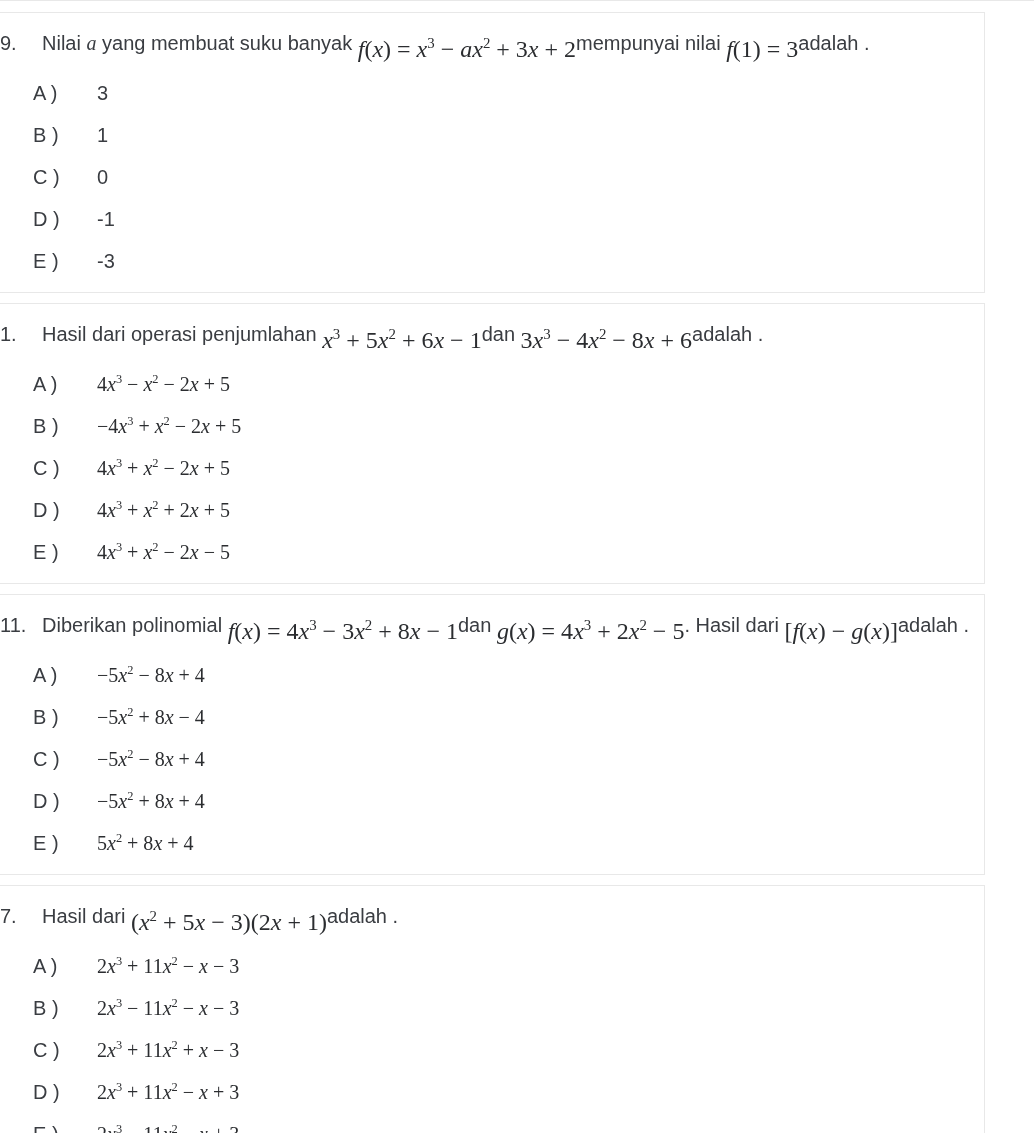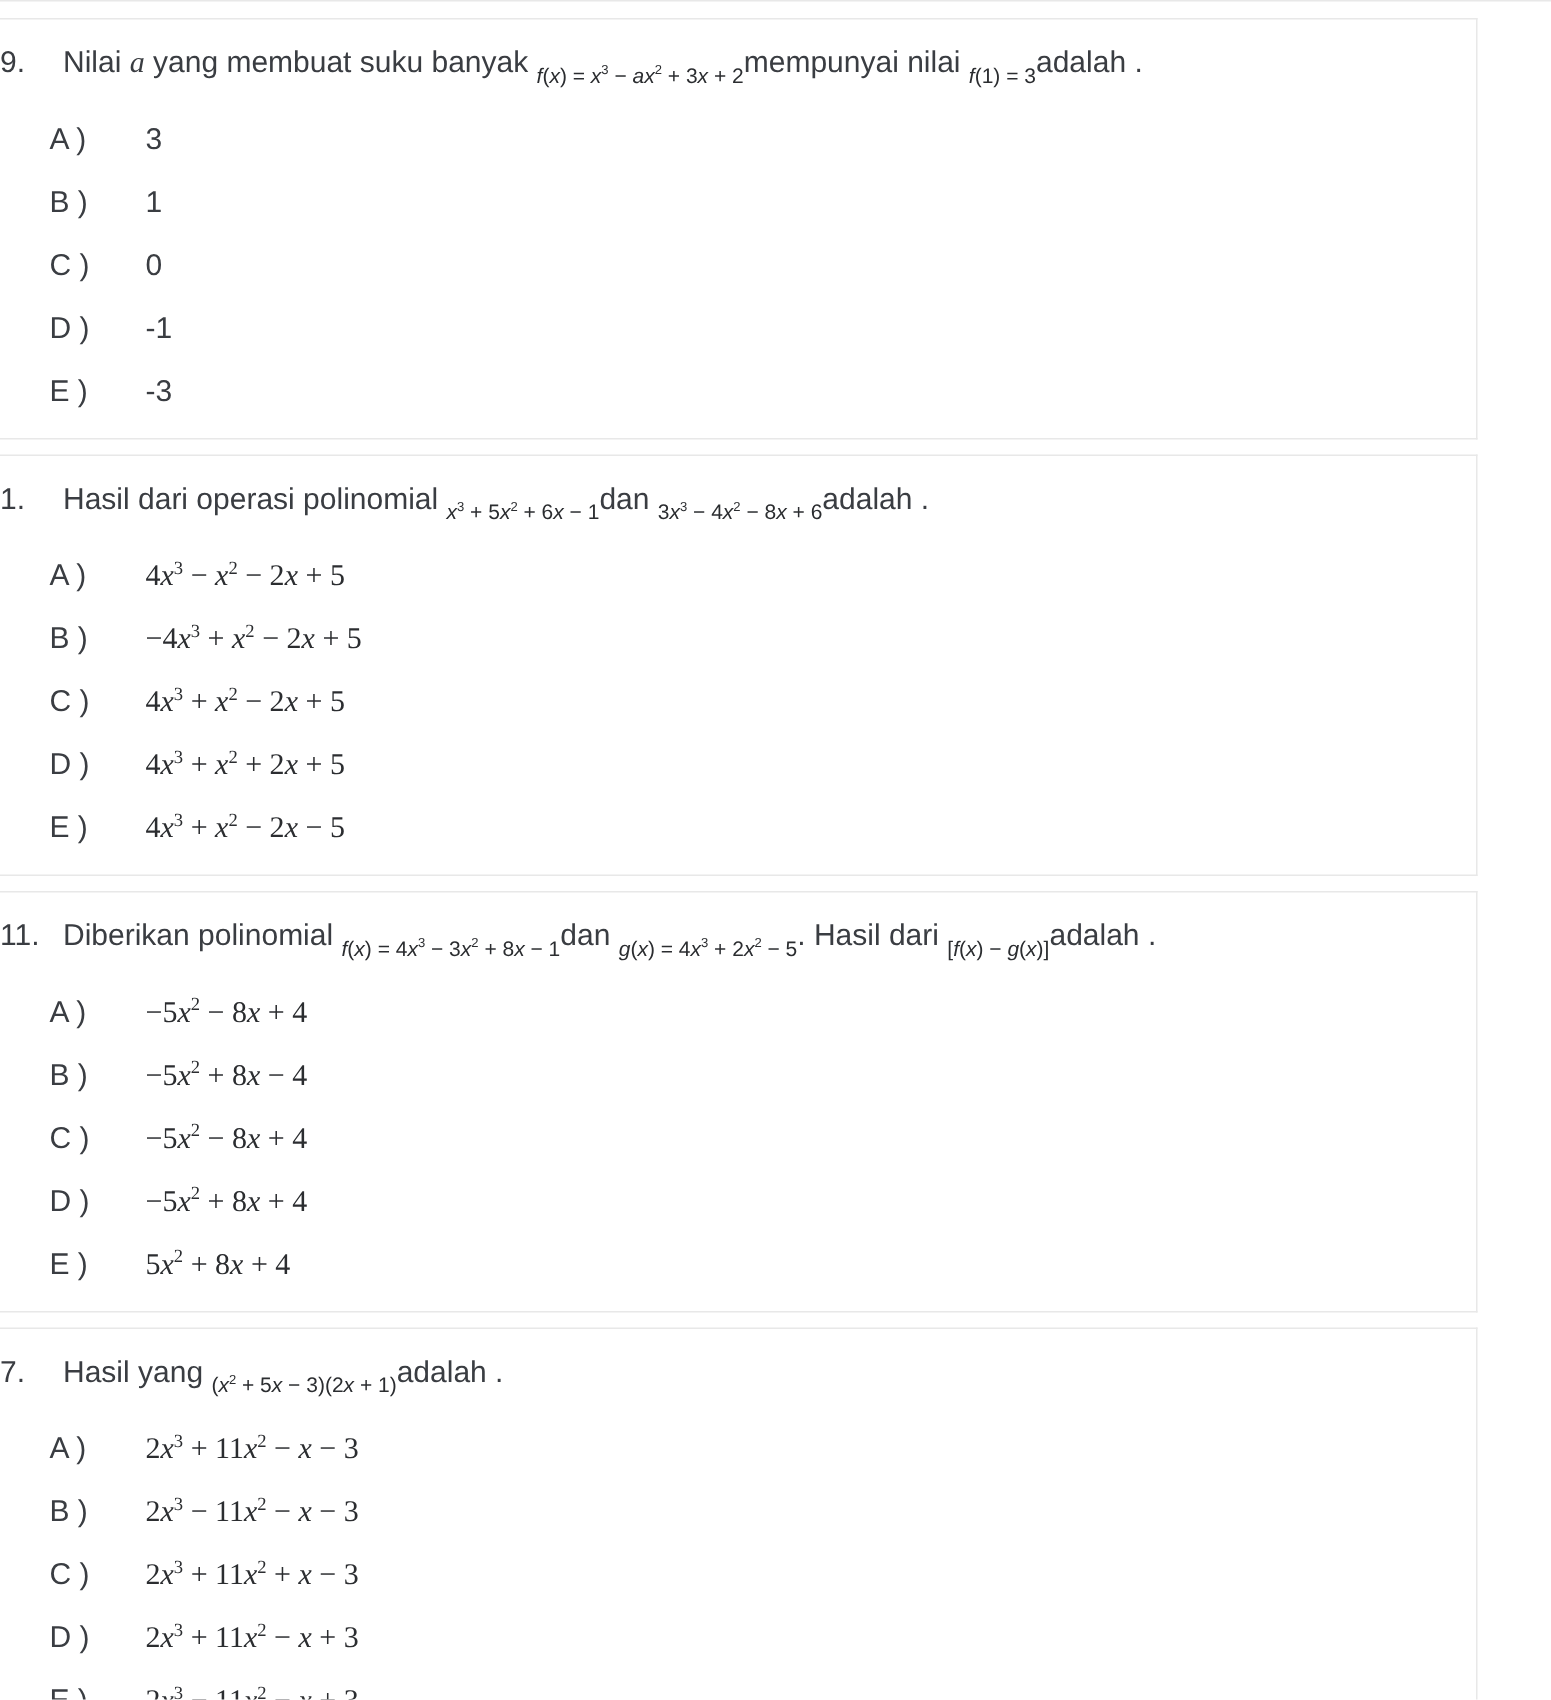--- a/index.html
+++ b/index.html
@@ -25,22 +25,22 @@
   }
   .card:last-child{margin-bottom:0;border-bottom:none;}
   .qline{
     white-space:nowrap;
     font-size:20px;line-height:30px;
   }
   .qnum{display:inline-block;min-width:42px;}
   .seg-t{font-family:"Liberation Sans",sans-serif;text-align:right;}
   .seg-v{font-family:"Liberation Serif",serif;font-style:italic;}
   .seg-m{
-    font-family:Liberation Sans, sans-serif;color:var(--math);
-    position:relative;top:7px;white-space:nowrap;font-size:14px;
+    font-family:Liberation Serif, serif;color:var(--math);
+    position:relative;top:7px;white-space:nowrap;font-size:24px;
   }
   .seg-m i{font-style:italic;}
   .seg-m sup, .val sup{font-size:0.62em;vertical-align:super;line-height:0;}
   .options{margin-top:24px;}
   .opt{
     padding-left:33px;height:22px;margin-bottom:20px;
     display:flex;align-items:baseline;
   }
   .opt:last-child{margin-bottom:0;}
   .letter{width:64px;flex:0 0 64px;font-size:20px;}
@@ -73,21 +73,21 @@
           <span class="letter">D )</span>
           <span class="val number">-1</span>
         </div>
         <div class="opt">
           <span class="letter">E )</span>
           <span class="val number">-3</span>
         </div>
       </div>
     </section>
     <section class="card">
-      <div class="qline"><span class="qnum">1.</span><span class="seg-t">Hasil dari operasi polinomial </span><span class="seg-m"><i>x</i><sup>3</sup> + 5<i>x</i><sup>2</sup> + 6<i>x</i> − 1</span><span class="seg-t">dan </span><span class="seg-m">3<i>x</i><sup>3</sup> − 4<i>x</i><sup>2</sup> − 8<i>x</i> + 6</span><span class="seg-t">adalah .</span></div>
+      <div class="qline"><span class="qnum">1.</span><span class="seg-t">Hasil dari operasi penjumlahan </span><span class="seg-m"><i>x</i><sup>3</sup> + 5<i>x</i><sup>2</sup> + 6<i>x</i> − 1</span><span class="seg-t">dan </span><span class="seg-m">3<i>x</i><sup>3</sup> − 4<i>x</i><sup>2</sup> − 8<i>x</i> + 6</span><span class="seg-t">adalah .</span></div>
       <div class="options">
         <div class="opt">
           <span class="letter">A )</span>
           <span class="val math">4<i>x</i><sup>3</sup> − <i>x</i><sup>2</sup> − 2<i>x</i> + 5</span>
         </div>
         <div class="opt">
           <span class="letter">B )</span>
           <span class="val math">−4<i>x</i><sup>3</sup> + <i>x</i><sup>2</sup> − 2<i>x</i> + 5</span>
         </div>
         <div class="opt">
@@ -123,21 +123,21 @@
           <span class="letter">D )</span>
           <span class="val math">−5<i>x</i><sup>2</sup> + 8<i>x</i> + 4</span>
         </div>
         <div class="opt">
           <span class="letter">E )</span>
           <span class="val math">5<i>x</i><sup>2</sup> + 8<i>x</i> + 4</span>
         </div>
       </div>
     </section>
     <section class="card">
-      <div class="qline"><span class="qnum">7.</span><span class="seg-t">Hasil yang </span><span class="seg-m">(<i>x</i><sup>2</sup> + 5<i>x</i> − 3)(2<i>x</i> + 1)</span><span class="seg-t">adalah .</span></div>
+      <div class="qline"><span class="qnum">7.</span><span class="seg-t">Hasil dari </span><span class="seg-m">(<i>x</i><sup>2</sup> + 5<i>x</i> − 3)(2<i>x</i> + 1)</span><span class="seg-t">adalah .</span></div>
       <div class="options">
         <div class="opt">
           <span class="letter">A )</span>
           <span class="val math">2<i>x</i><sup>3</sup> + 11<i>x</i><sup>2</sup> − <i>x</i> − 3</span>
         </div>
         <div class="opt">
           <span class="letter">B )</span>
           <span class="val math">2<i>x</i><sup>3</sup> − 11<i>x</i><sup>2</sup> − <i>x</i> − 3</span>
         </div>
         <div class="opt">

